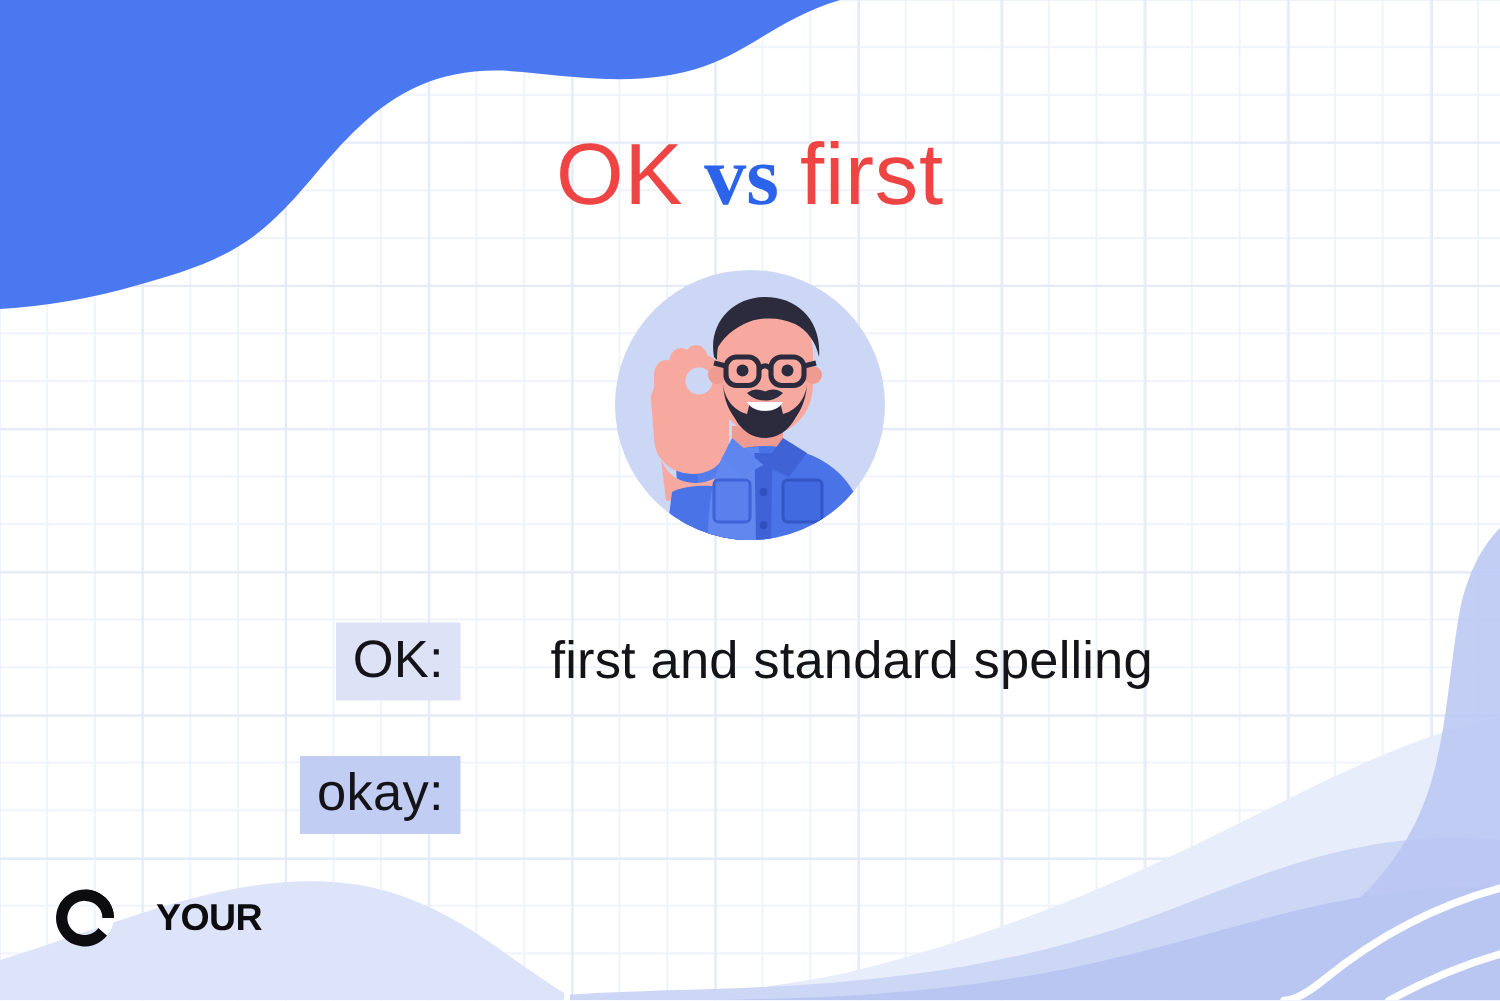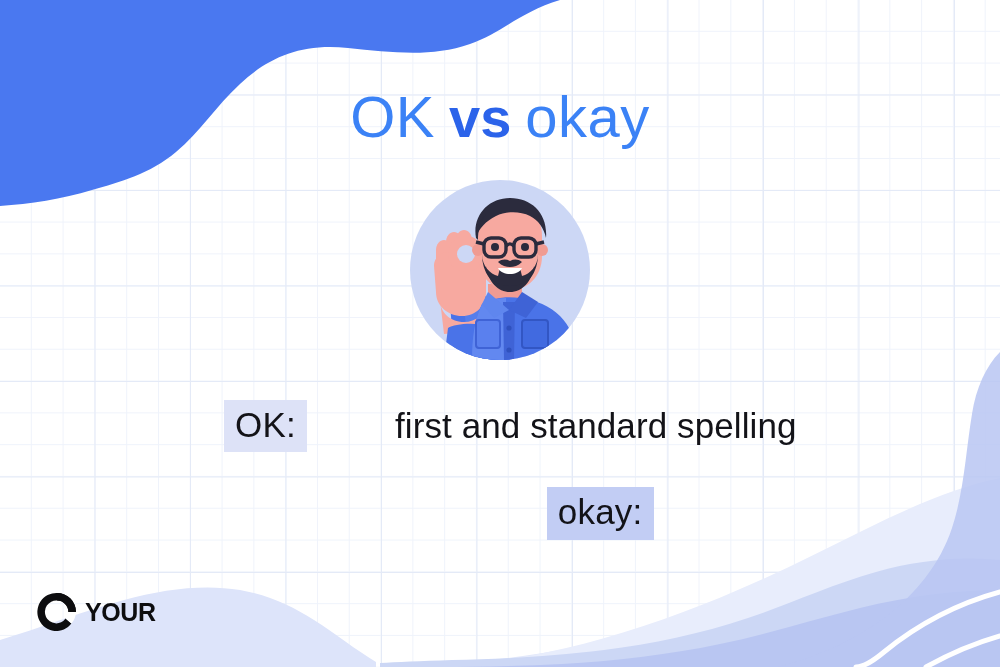--- a/index.html
+++ b/index.html
@@ -53,90 +53,90 @@
     top: 88px;
     text-align: center;
     white-space: nowrap;
     line-height: 1;
   }
   .title-word {
     font-family: "Liberation Sans", sans-serif;
     font-size: 58px;
     font-weight: 400;
     letter-spacing: 0.5px;
-    color: #3b82f6;
+    color: #ef4444;
     vertical-align: baseline;
   }
   .title-vs {
-    font-family: Liberation Sans, sans-serif;
+    font-family: Liberation Serif, serif;
     font-size: 56px;
     font-weight: 700;
     color: #2b63ea;
     padding: 0 14px;
     vertical-align: baseline;
   }
 
   
   .illus {
     position: absolute;
     left: 410px;
     top: 180px;
     width: 180px;
     height: 180px;
   }
 
   
   .rows {
     position: absolute;
     left: 0;
-    top: 398px;
+    top: 413px;
     width: 1000px;
   }
   .row {
     display: flex;
     align-items: center;
     height: 56px;
   }
-  .row + .row { margin-top: 33px; flex-direction: column; }
+  .row + .row { margin-top: 33px; }
   .term {
     width: 307px;
     text-align: right;
     box-sizing: border-box;
   }
   .term-chip {
     display: inline-block;
     font-size: 35px;
     line-height: 1.28;
     color: #131318;
     padding: 3px 11px 5px 11px;
     letter-spacing: 0.2px;
   }
   .term-chip.shade-a { background: #dde2f7; }
   .term-chip.shade-b { background: #c2cdf4; }
   .definition {
-    margin-left: 88px;
+    margin-left: 60px;
     font-size: 35px;
     line-height: 1.2;
     color: #131318;
     letter-spacing: 0.1px;
     white-space: nowrap;
   }
 
   
   .logo {
     position: absolute;
     left: 35px;
     top: 583px;
     display: flex;
     align-items: center;
     height: 58px;
   }
   .logo-mark { width: 44px; height: 44px; flex: none; }
   .logo-words {
-    margin-left: 6px;
+    margin-left: 25px;
     font-family: "Liberation Sans", sans-serif;
     font-weight: 700;
     font-size: 25px;
     line-height: 0.96;
     letter-spacing: -0.4px;
     color: #0d0d0f;
   }
   .logo-line { display: block; }
 </style>
 </head>
@@ -199,21 +199,21 @@
              C336,634 356,650 376,662
              L376,667 L0,667 Z" fill="#dde4fa"></path>
   </svg>
 
   <svg class="deco" viewBox="0 0 1000 667">
     <path d="M1000,592 C956,604 916,626 884,652 C872,662 862,667 856,667" fill="none" stroke="#ffffff" stroke-width="5" stroke-linecap="round"></path>
     <path d="M1000,636 C972,644 946,656 926,667" fill="none" stroke="#ffffff" stroke-width="5" stroke-linecap="round"></path>
   </svg>
 
   <div class="title">
-    <span class="title-word">OK</span><span class="title-vs">vs</span><span class="title-word">okay</span>
+    <span class="title-word">OK</span><span class="title-vs">vs</span><span class="title-word">first</span>
   </div>
 
   <svg class="illus" viewBox="0 0 180 180">
     <defs>
       <clipPath id="circClip">
           <circle cx="90" cy="90" r="90"></circle>
         </clipPath>
     </defs>
     <circle cx="90" cy="90" r="90" fill="#ccd7f5"></circle>
     <g clip-path="url(#circClip)">

